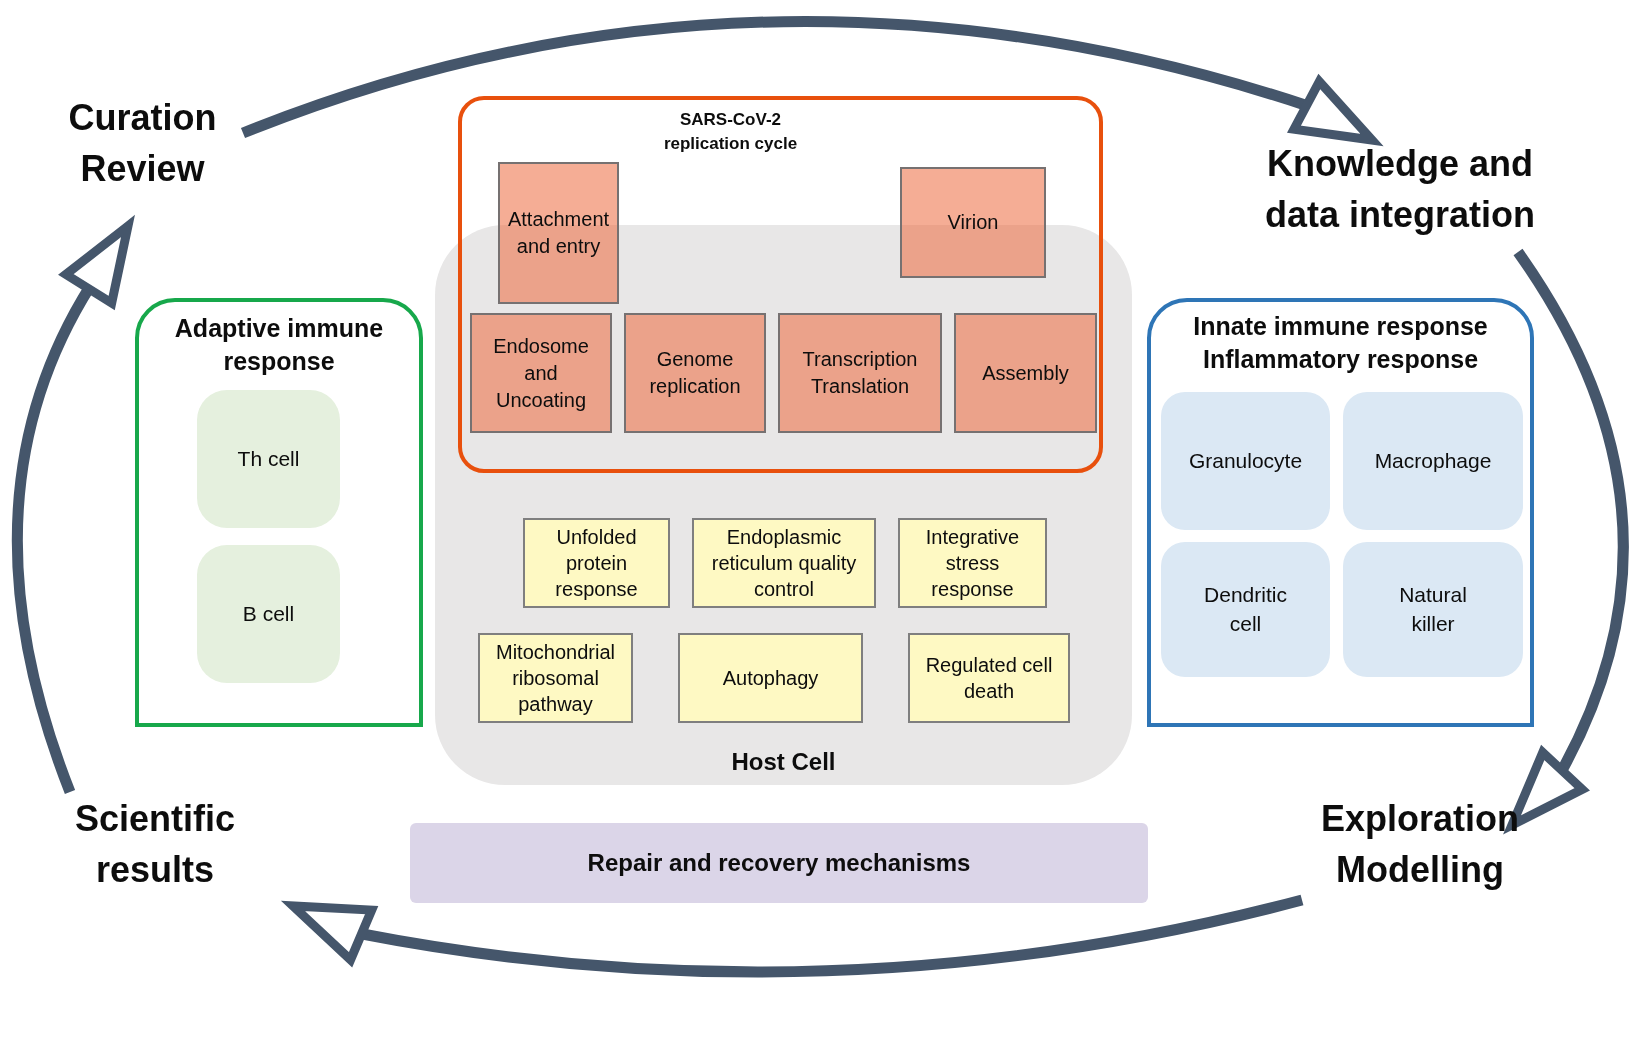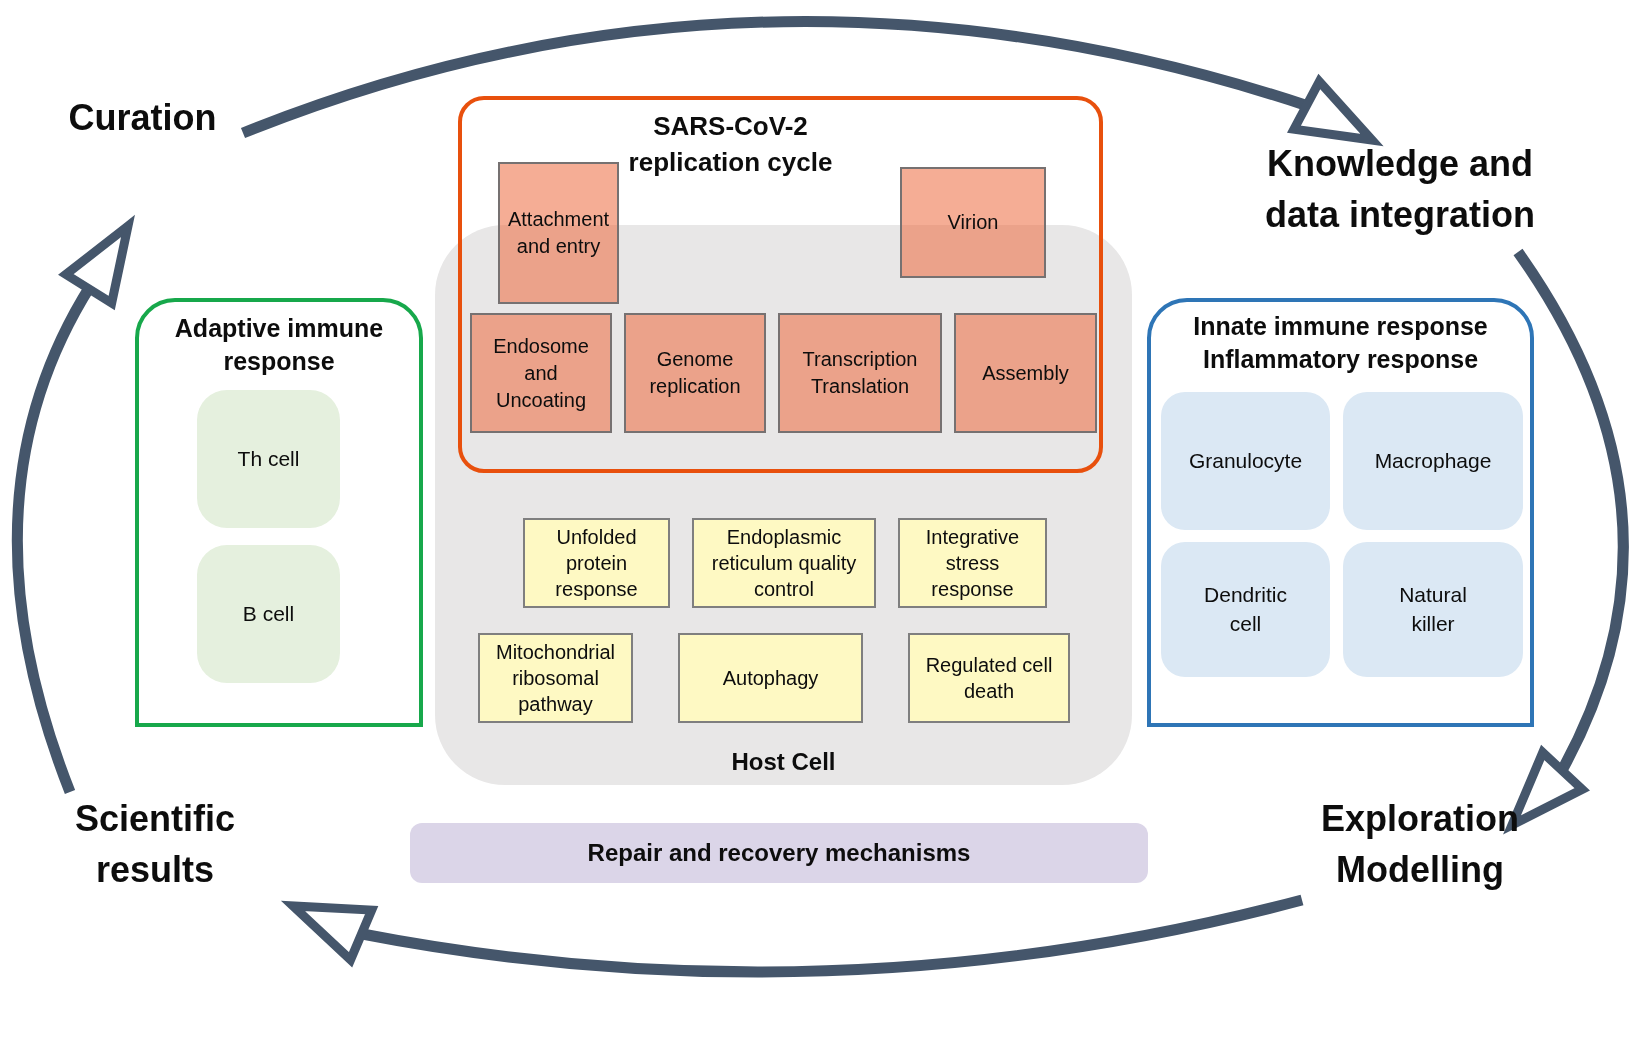--- a/index.html
+++ b/index.html
@@ -26,40 +26,40 @@
     position:absolute;left:435px;top:748px;width:697px;
     text-align:center;font-size:24px;font-weight:bold;color:#0d0d0d;
   }
   .replication-frame{
     position:absolute;left:458px;top:96px;width:645px;height:377px;
     border:4px solid #e8500d;border-radius:26px;
     box-sizing:border-box;
   }
   .replication-title{
     position:absolute;left:458px;top:108px;width:545px;
-    text-align:center;font-size:26px;font-weight:bold;line-height:1.4;color:#0d0d0d;
+    text-align:center;font-size:17px;font-weight:bold;line-height:1.4;color:#0d0d0d;
   }
   .virus-box{
     position:absolute;
     background:rgba(237,106,62,0.55);
     border:2px solid #767171;
     display:flex;align-items:center;justify-content:center;
     text-align:center;font-size:20px;line-height:1.35;color:#0d0d0d;
     box-sizing:border-box;padding:0 10px;
   }
   .process-box{
     position:absolute;
     background:#fef9c3;border:2px solid #7f7f7f;
     display:flex;align-items:center;justify-content:center;
     text-align:center;font-size:20px;line-height:1.3;color:#0d0d0d;
     box-sizing:border-box;padding:0 8px;
   }
   .repair-bar{
-    position:absolute;left:410px;top:823px;width:738px;height:60px;
-    background:#dbd5e8;border-radius:12px;
+    position:absolute;left:410px;top:823px;width:738px;height:80px;
+    background:#dbd5e8;border-radius:6px;
     display:flex;align-items:center;justify-content:center;
     font-size:24px;font-weight:bold;color:#0d0d0d;
   }
   .side-frame{
     position:absolute;border:4px solid;box-sizing:border-box;
     border-radius:40px 40px 0 0;background:transparent;
   }
   .side-frame.green{left:135px;top:298px;width:288px;height:429px;border-color:#17a84b;}
   .side-frame.blue{left:1147px;top:298px;width:387px;height:429px;border-color:#2e75b6;}
   .side-title{
@@ -90,20 +90,21 @@
     <g fill="#ffffff" stroke="#45566b" stroke-width="9" stroke-linejoin="miter">
       <path d="M 0 0 L -74 -27 L -74 27 Z" transform="translate(1372,140) rotate(28)"></path>
       <path d="M 0 0 L -74 -27 L -74 27 Z" transform="translate(1512,825) rotate(133)"></path>
       <path d="M 0 0 L -74 -27 L -74 27 Z" transform="translate(293,906) rotate(203)"></path>
       <path d="M 0 0 L -74 -27 L -74 27 Z" transform="translate(128,226) rotate(-58)"></path>
     </g>
   </svg>
 
   <div class="corner-label" style="left:25px;top:92px;width:235px;">
     <div>Curation</div>
+    <div>Review</div>
   </div>
   <div class="corner-label" style="left:1230px;top:138px;width:340px;">
     <div>Knowledge and</div>
     <div>data integration</div>
   </div>
   <div class="corner-label" style="left:35px;top:793px;width:240px;">
     <div>Scientific</div>
     <div>results</div>
   </div>
   <div class="corner-label" style="left:1275px;top:793px;width:290px;">

